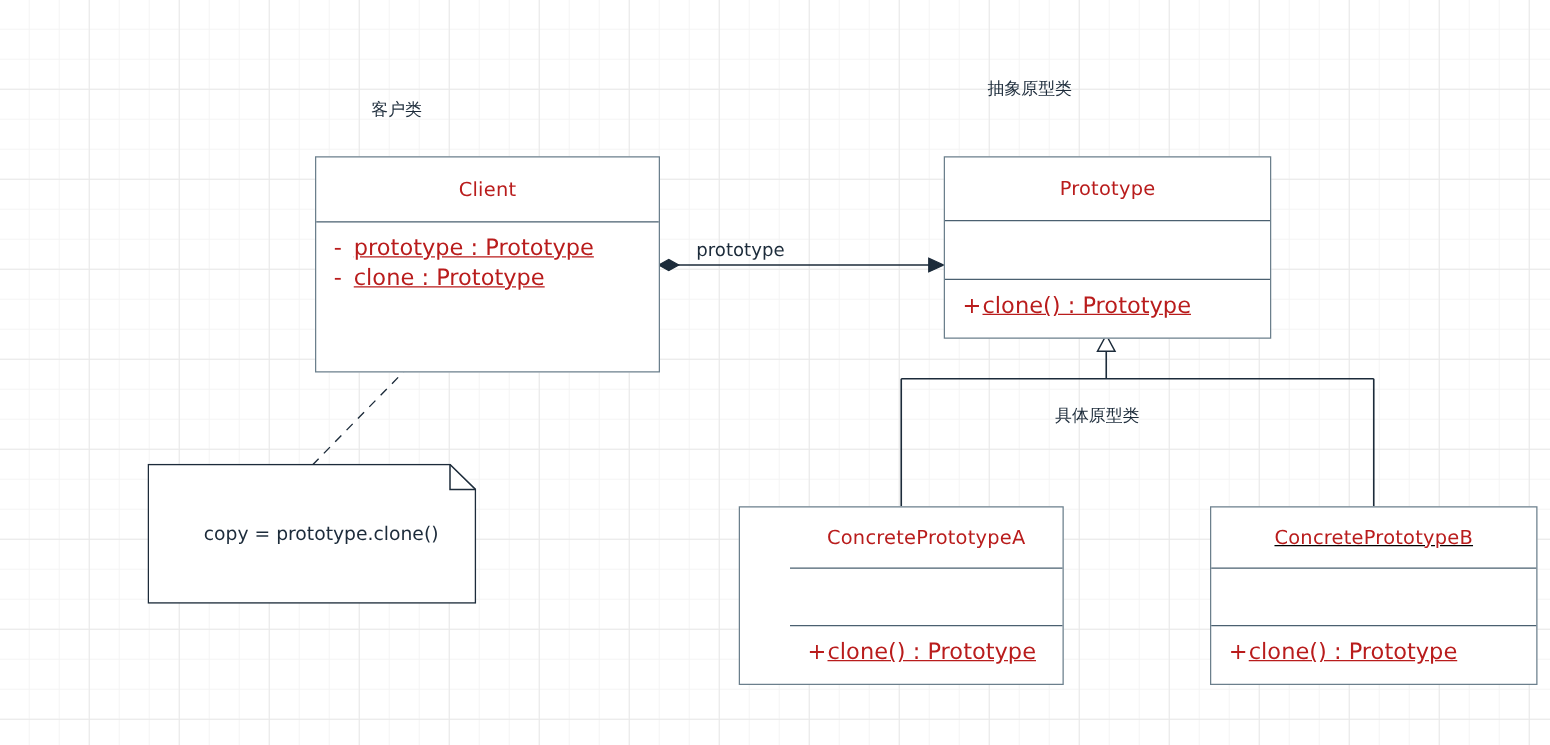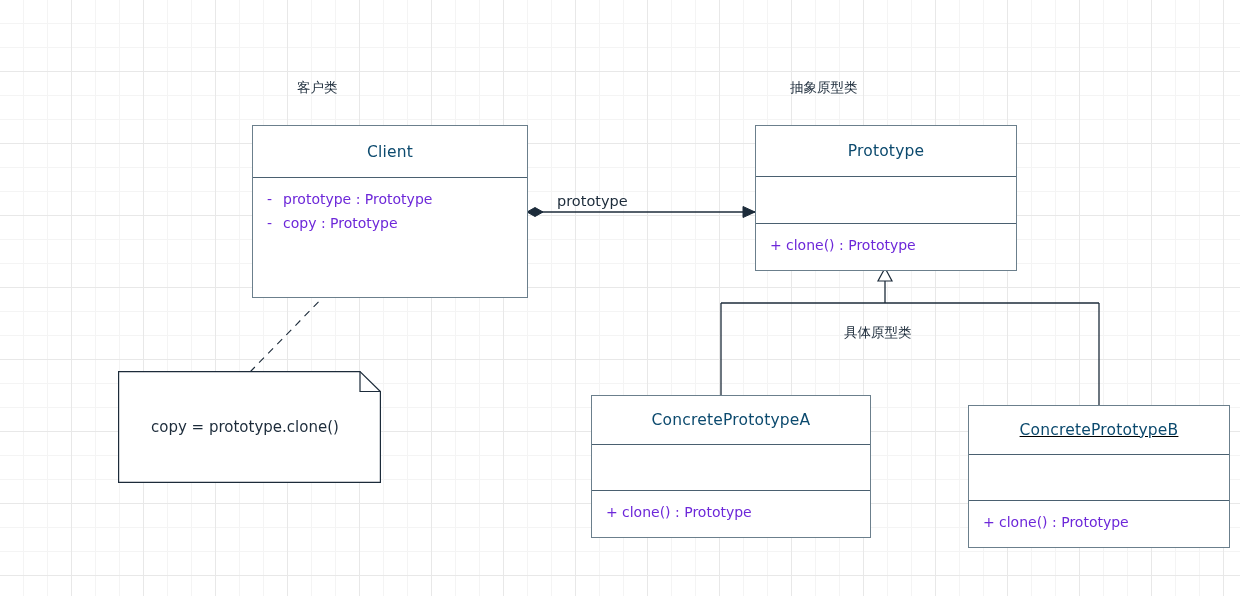--- a/index.html
+++ b/index.html
@@ -45,35 +45,36 @@
   .uml-class .sec + .sec {
     border-top: 1px solid #4a6070;
   }
   .uml-class .sec-title {
     display: flex;
     align-items: center;
     justify-content: center;
   }
   .uml-class .cls-name {
     font-size: 15.5px;
-    color: #0c4a6e;
+    color: #b91c1c;
     letter-spacing: 0.2px;
     white-space: nowrap;
   }
   .uml-class .members {
     padding: 9px 14px 0 14px;
     display: flex;
     flex-direction: column;
     justify-content: flex-start;
   }
   .uml-class .member {
-    font-size: 14px;
-    color: #6d28d9;
+    font-size: 18px;
+    color: #b91c1c;
     line-height: 24px;
     white-space: nowrap;
+    text-decoration: underline;
   }
   .uml-class .vis {
     display: inline-block;
     width: 16px;
   }
   .uml-class .sec-empty { }
 
   
   .caption {
     position: absolute;
@@ -141,51 +142,51 @@
       <polygon points="885,268 878,281 892,281" fill="#ffffff" stroke="#1c2b3a" stroke-width="1.2"></polygon>
     </g>
 
     <g>
       <line x1="250" y1="372" x2="336" y2="284" stroke="#1c2b3a" stroke-width="1.1" stroke-dasharray="7 6"></line>
     </g>
   </svg>
 
   <div class="caption" style="left:297px; top:79px;">客户类</div>
 
-  <div class="caption" style="left:790px; top:79px;">抽象原型类</div>
+  <div class="caption" style="left:790px; top:62px;">抽象原型类</div>
 
   <div class="caption" style="left:844px; top:324px;">具体原型类</div>
 
   <div class="uml-class" style="left:252px; top:125px; width:276px; height:173px;">
     <div class="sec sec-title" style="height:51px;">
       <span class="cls-name">Client</span>
     </div>
     <div class="sec members" style="height:71px;">
       <div class="member">
         <span class="vis">-</span><span>prototype  :  Prototype</span>
       </div>
       <div class="member">
-        <span class="vis">-</span><span>copy  :  Prototype</span>
+        <span class="vis">-</span><span>clone  :  Prototype</span>
       </div>
     </div>
   </div>
 
   <div class="uml-class" style="left:755px; top:125px; width:262px; height:146px;">
     <div class="sec sec-title" style="height:50px;">
       <span class="cls-name">Prototype</span>
     </div>
     <div class="sec sec-empty" style="height:48px;"></div>
     <div class="sec members" style="height:47px;">
       <div class="member">
         <span class="vis">+</span><span>clone()  :  Prototype</span>
       </div>
     </div>
   </div>
 
-  <div class="uml-class" style="left:591px; top:395px; width:280px; height:143px;">
+  <div class="uml-class" style="left:591px; top:405px; width:260px; height:143px;padding-left:40px;">
     <div class="sec sec-title" style="height:48px;">
       <span class="cls-name">ConcretePrototypeA</span>
     </div>
     <div class="sec sec-empty" style="height:47px;"></div>
     <div class="sec members" style="height:47px;">
       <div class="member">
         <span class="vis">+</span><span>clone()  :  Prototype</span>
       </div>
     </div>
   </div>
@@ -200,18 +201,18 @@
         <span class="vis">+</span><span>clone()  :  Prototype</span>
       </div>
     </div>
   </div>
 
   <div class="note-box" style="left:118px; top:371px; width:263px; height:112px;">
     <svg width="263" height="112" viewBox="0 0 263 112" xmlns="http://www.w3.org/2000/svg">
       <path d="M0.6,0.6 L242,0.6 L262.4,20.5 L262.4,111.4 L0.6,111.4 Z" fill="#ffffff" stroke="#1c2b3a" stroke-width="1.2"></path>
       <path d="M242,0.6 L242,20.5 L262.4,20.5" fill="none" stroke="#1c2b3a" stroke-width="1.2"></path>
     </svg>
-    <div class="note-text" style="left:33px; top:47px;">copy = prototype.clone()</div>
+    <div class="note-text" style="left:45px; top:47px;">copy = prototype.clone()</div>
   </div>
 
   <div class="edge-label" style="left:557px; top:193px;">prototype</div>
 
 </div>
 
 </body></html>

